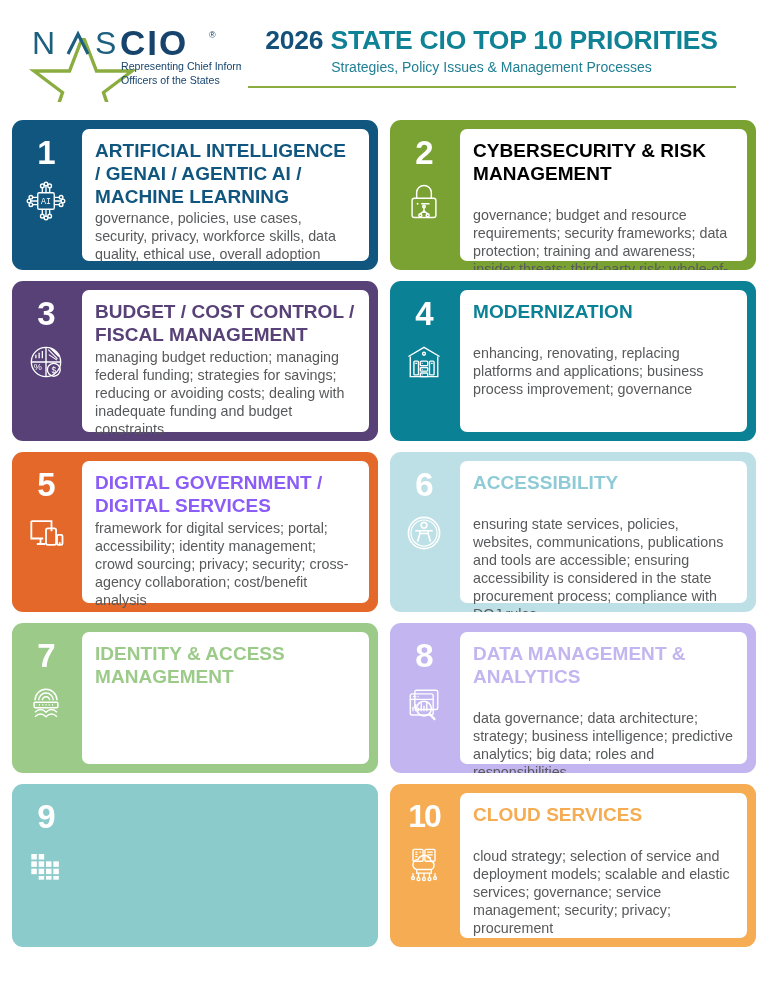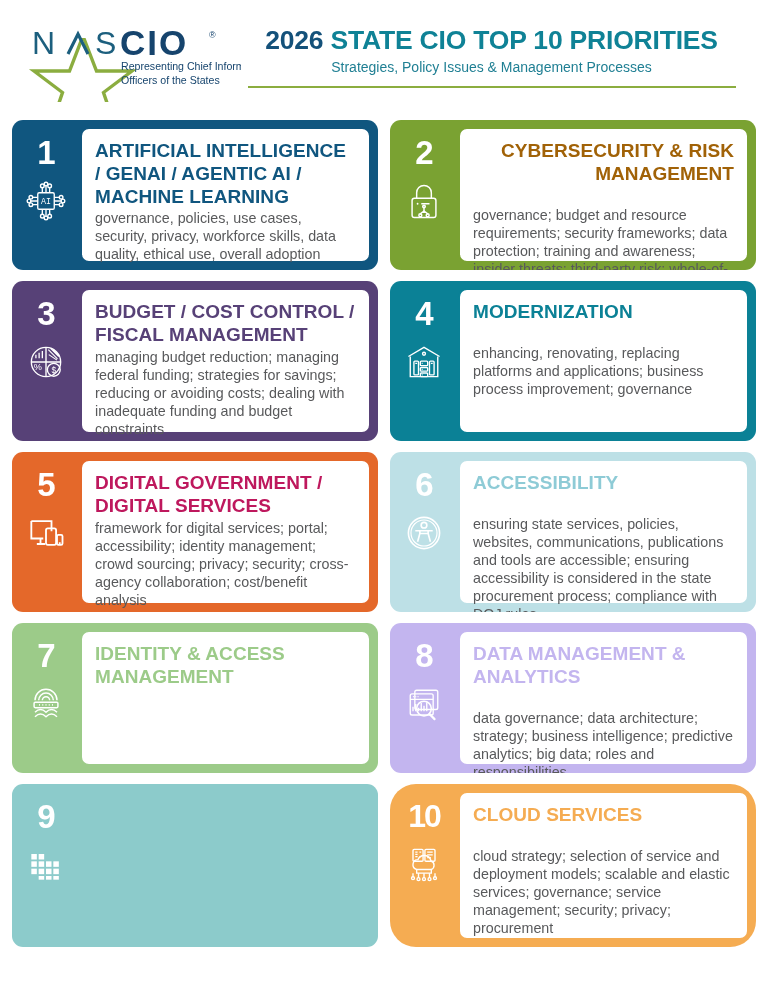--- a/index.html
+++ b/index.html
@@ -204,21 +204,21 @@
     <circle cx="17" cy="27" r="1" fill="#ffffff" stroke="none"></circle>
     <path d="M21 27h9"></path>
     <path d="M24 30v4M24 34c0 3-4 2-4 5M24 34c0 3 4 2 4 5"></path>
     <circle cx="20" cy="39.5" r="1.6"></circle>
             <circle cx="28" cy="39.5" r="1.6"></circle>
             <circle cx="24" cy="30" r="1.4"></circle>
   </svg>
         </div>
       </div>
       <div class="card-panel" style="border-color: rgb(122, 162, 50);">
-        <div class="card-title" style="color: #a16207; text-align: right;">CYBERSECURITY &amp; RISK MANAGEMENT</div>
+        <div class="card-title" style="color: #000000;">CYBERSECURITY &amp; RISK MANAGEMENT</div>
         <div class="card-body">governance; budget and resource requirements; security frameworks; data protection; training and awareness; insider threats; third-party risk; whole-of-state cybersecurity</div>
       </div>
     </div>
     <div class="card h2" style="background: rgb(87, 65, 119);">
       <div class="card-left">
         <div class="card-num">3</div>
         <div class="card-icon">
           <svg viewBox="0 0 48 48" fill="none" stroke="#ffffff" stroke-width="1.5">
     <circle cx="24" cy="24" r="16"></circle>
     <path d="M24 8v32M8 24h32"></path>
@@ -266,21 +266,21 @@
     <path d="M8 11v19h13"></path>
     <path d="M14 36h9"></path>
     <path d="M18 30v6"></path>
     <rect x="24" y="19" width="11" height="18" rx="2"></rect>
     <rect x="36" y="26" width="6" height="11" rx="1.5"></rect>
     <path d="M38 35h2"></path>
   </svg>
         </div>
       </div>
       <div class="card-panel" style="border-color: rgb(228, 104, 42);">
-        <div class="card-title" style="color: #be185d;">DIGITAL GOVERNMENT / DIGITAL SERVICES</div>
+        <div class="card-title" style="color: #8b5cf6;">DIGITAL GOVERNMENT / DIGITAL SERVICES</div>
         <div class="card-body tight">framework for digital services; portal; accessibility; identity management; crowd sourcing; privacy; security; cross-agency collaboration; cost/benefit analysis</div>
       </div>
     </div>
     <div class="card h3" style="background: rgb(189, 224, 230);">
       <div class="card-left">
         <div class="card-num">6</div>
         <div class="card-icon">
           <svg viewBox="0 0 48 48" fill="none" stroke="#ffffff" stroke-width="1.8">
     <circle cx="24" cy="24" r="17"></circle>
     <circle cx="24" cy="24" r="14.2" stroke-width="1.3"></circle>
@@ -352,21 +352,21 @@
             <rect x="16" y="28" width="6" height="6"></rect>
     <rect x="24" y="28" width="6" height="6"></rect>
             <rect x="32" y="28" width="6" height="6"></rect>
     <rect x="16" y="36" width="6" height="4"></rect>
             <rect x="24" y="36" width="6" height="4"></rect>
     <rect x="32" y="36" width="6" height="4"></rect>
   </svg>
         </div>
       </div>
     </div>
-    <div class="card h5" style="background: rgb(245, 172, 82); border-radius: 26px;">
+    <div class="card h5" style="background: rgb(245, 172, 82);">
       <div class="card-left">
         <div class="card-num wide">10</div>
         <div class="card-icon">
           <svg viewBox="0 0 48 48" fill="none" stroke="#ffffff" stroke-width="1.5">
     <rect x="12" y="8" width="11" height="13" rx="1.2"></rect>
     <rect x="25" y="8" width="11" height="13" rx="1.2"></rect>
     <path d="M14.5 11h2.5M14.5 13.5h2.5M14.5 16h2.5M19 11h2M19 16h2"></path>
     <path d="M27.5 11h6M27.5 14h6M27.5 17h4"></path>
     <path d="M16 30a5.5 5.5 0 0 1 1.4-10.8 7.5 7.5 0 0 1 14.2 1.5A5 5 0 0 1 32 30z"></path>
     <path d="M16 30v4h16v-4"></path>

